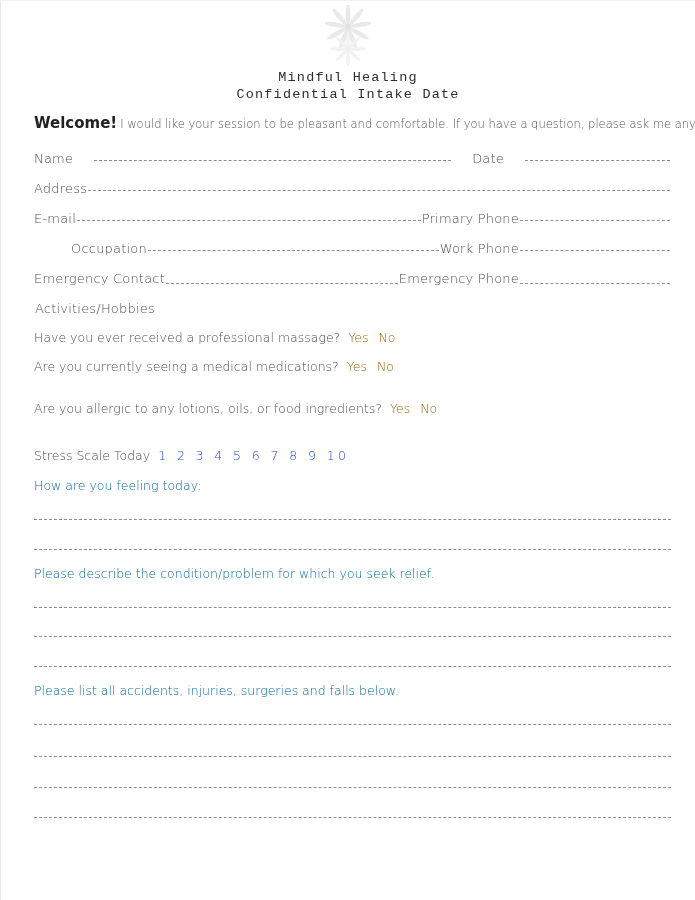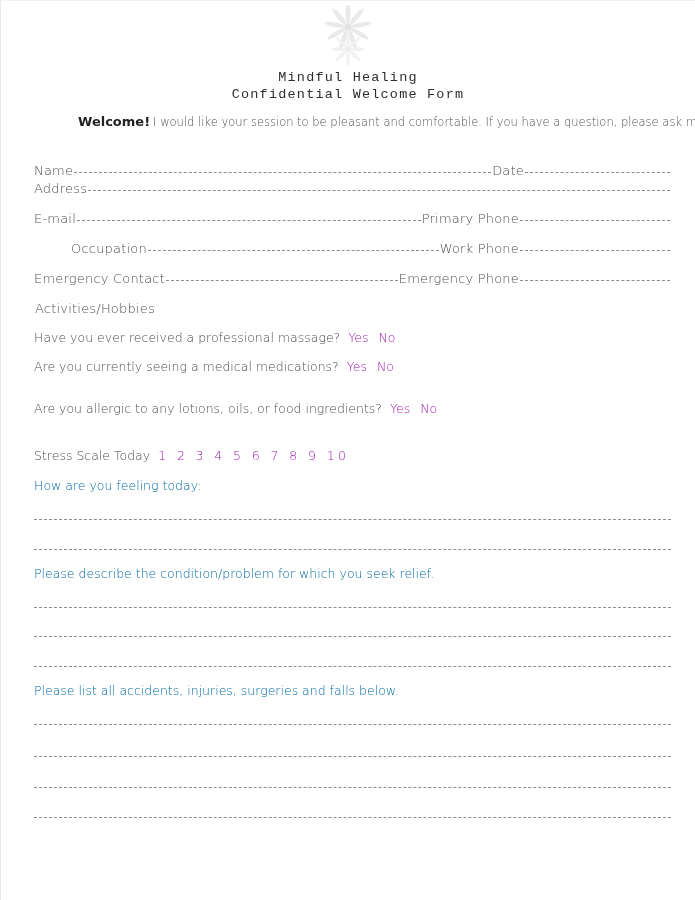--- a/index.html
+++ b/index.html
@@ -64,24 +64,23 @@
   .welcome-row {
     position: absolute;
     left: 33px;
     top: 113px;
     font-size: 11.5px;
     white-space: nowrap;
     color: #4a4a4a;
   }
   .welcome-strong {
     font-weight: bold;
-    font-size: 13px;
+    font-size: 15px;
     color: #222;
     margin-right: 3px;
-    margin-left: 44px;
   }
   .welcome-text {
     font-size: 11.5px;
     color: #555;
   }
 
   
   .field-row {
     position: absolute;
     left: 33px;
@@ -112,28 +111,28 @@
   
   .question {
     position: absolute;
     left: 33px;
     font-size: 12.5px;
     color: #4e4e4e;
     white-space: nowrap;
   }
   .yn {
     margin-left: 8px;
-    color: #a21caf;
+    color: #a16207;
   }
   .yn .no { margin-left: 10px; }
 
   .scale-nums {
     margin-left: 8px;
     letter-spacing: 3.4px;
-    color: #a21caf;
+    color: #1d4ed8;
   }
 
   
   .prompt {
     position: absolute;
     left: 33px;
     font-size: 12.5px;
     color: #0369a1;
     white-space: nowrap;
   }
@@ -179,28 +178,28 @@
             <ellipse cx="0" cy="9" rx="1.9" ry="8.5" transform="rotate(315)"></ellipse>
             <circle cx="0" cy="0" r="2.4" fill="#dedede"></circle>
           </g>
         </g>
       </svg>
     </div>
   </div>
 
   <div class="title-block">
     <div class="title-line">Mindful Healing</div>
-    <div class="title-line">Confidential Welcome Form</div>
+    <div class="title-line">Confidential Intake Date</div>
   </div>
 
   <div class="welcome-row hand">
     <span class="welcome-strong">Welcome!</span><span class="welcome-text">I would like your session to be pleasant and comfortable.  If you have a question, please ask me anytime.</span>
   </div>
 
-  <div class="field-row hand" style="top:162px;">
+  <div class="field-row hand" style="top:150px;gap:20px;">
     <span class="field-label">Name</span>
     <span class="rule"></span>
     <span class="field-label">Date</span>
     <span class="rule fixed-date"></span>
   </div>
 
   <div class="field-row hand" style="top:180px;">
     <span class="field-label">Address</span>
     <span class="rule"></span>
   </div>
@@ -212,21 +211,21 @@
     <span class="rule fixed-phone"></span>
   </div>
 
   <div class="field-row hand" style="top:240px;margin-left:37px;">
     <span class="field-label">Occupation</span>
     <span class="rule"></span>
     <span class="field-label">Work Phone</span>
     <span class="rule fixed-phone"></span>
   </div>
 
-  <div class="field-row hand" style="top:270px;">
+  <div class="field-row hand" style="top:270px;align-items:flex-end;">
     <span class="field-label">Emergency Contact</span>
     <span class="rule"></span>
     <span class="field-label">Emergency Phone</span>
     <span class="rule fixed-phone"></span>
   </div>
 
   <div class="field-row hand" style="top:300px; right:72px;flex-direction:column;">
     <span class="field-label">Activities/Hobbies</span>
     <span class="rule"></span>
   </div>

